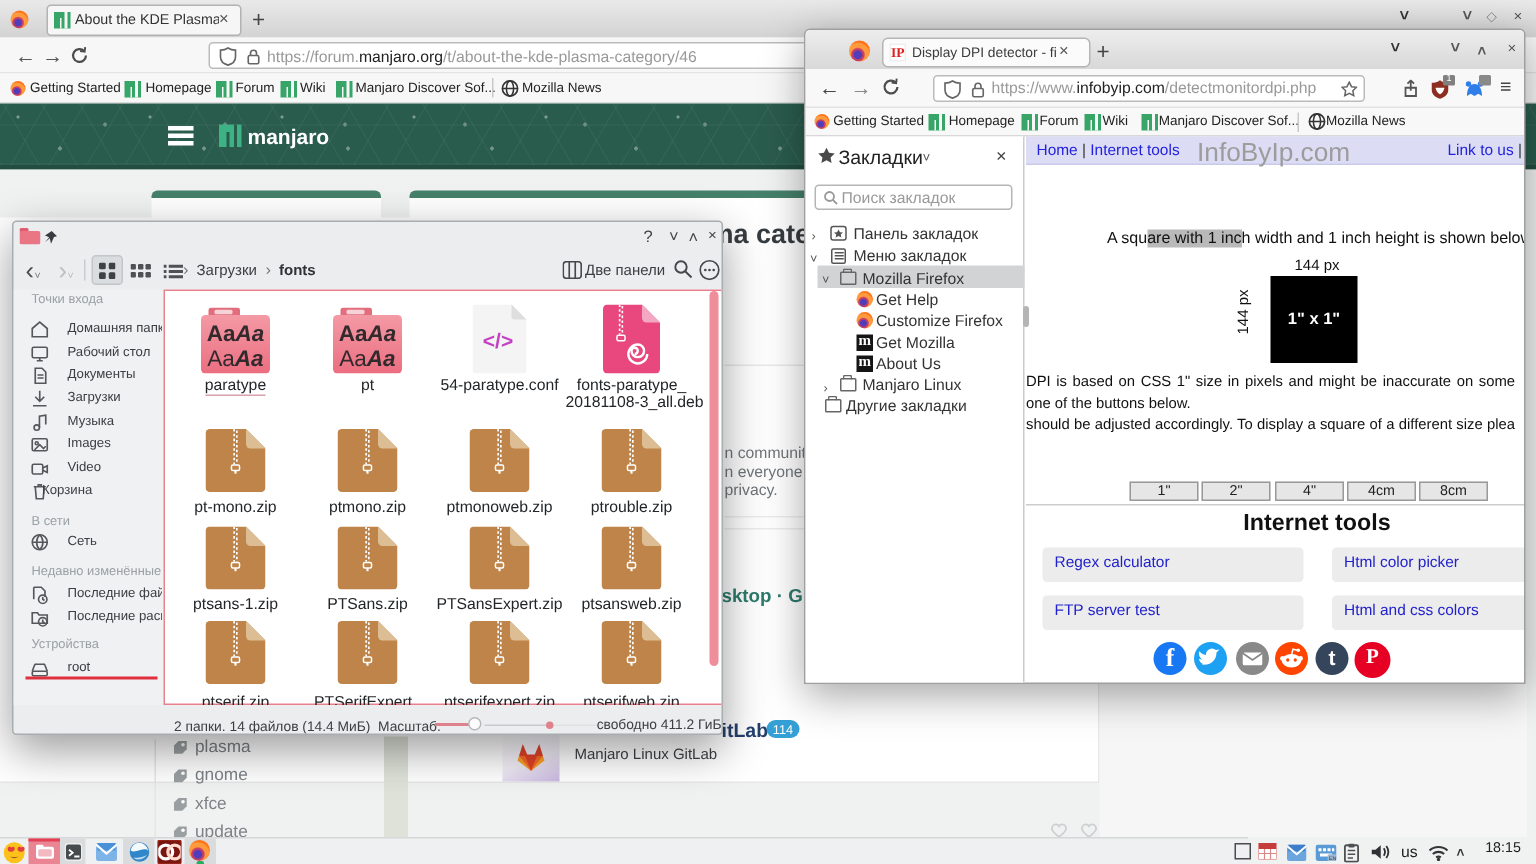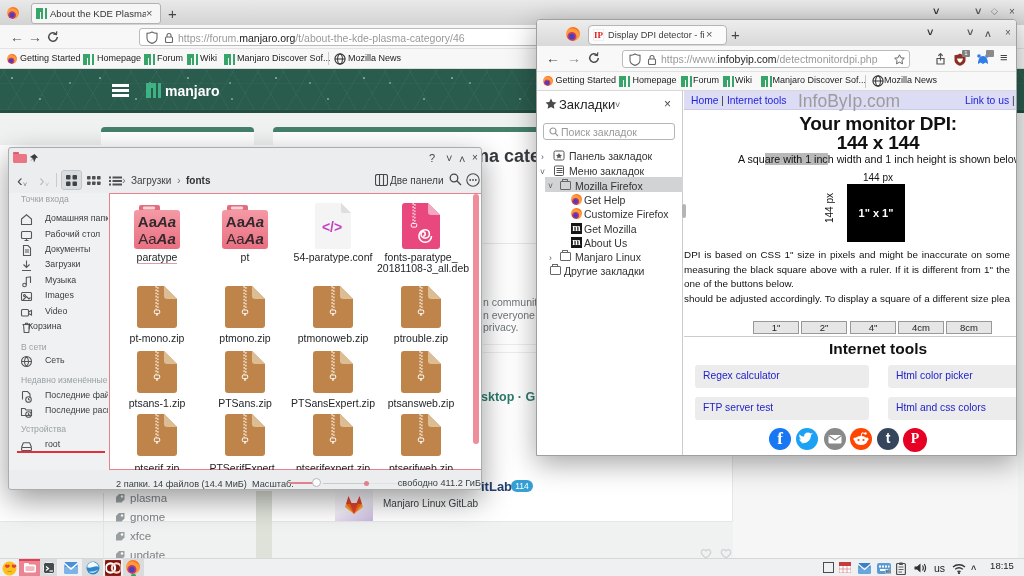--- a/index.html
+++ b/index.html
@@ -339,28 +339,26 @@
         <span class="fold" style="position:absolute;left:13px;top:2px"></span>
       <span class="a" style="left:27px;top:1px">Другие закладки</span>
       </div>
   </div>
   <div class="a" style="left:144.5px;top:184px;width:4px;height:14px;background:#b5b5b5;border-radius:2px"></div>
 
   <div class="a" style="left:147px;top:71px;width:334px;height:19px;background:#dcdcf4;border-bottom:1px solid #c9c9ea"></div>
   <div class="a nw" style="left:154px;top:75px;font-size:10.3px;color:#2222dd">Home <span style="color:#333">|</span> Internet tools</div>
   <div class="a nw" style="left:261px;top:71px;font-size:17.5px;color:#9c9c9c">InfoByIp.com</div>
   <div class="a nw" style="left:428px;top:75px;font-size:10.3px;color:#2222dd">Link to us <span style="color:#333">|</span></div>
-  <div class="a nw" style="left:201px;top:95px;width:280px;text-align:center;font-size:19px;font-weight:700;color:#111;line-height:18.5px;letter-spacing:-.2px">Your monitor DPI:<br>144 x 144</div>
   <div class="a nw" style="left:201px;top:133px;width:280px;text-align:center;font-size:10.7px;color:#111">A squ<span style="background:#b9b9b9">are with 1 inc</span>h width and 1 inch height is shown below.</div>
   <div class="a nw" style="left:201px;top:152px;width:280px;text-align:center;font-size:10px;color:#111">144 px</div>
   <div class="a" style="left:310px;top:164px;width:58px;height:58px;background:#000;color:#fff;font-size:11px;font-weight:700;text-align:center;line-height:58px">1" x 1"</div>
   <div class="a nw" style="left:287px;top:173px;font-size:10px;color:#111;writing-mode:vertical-rl;transform:rotate(180deg)">144 px</div>
   <div class="a" style="left:147px;top:228px;width:326px;font-size:9.9px;color:#111;line-height:14.6px">
     <div style="text-align:justify;text-align-last:justify">DPI is based on CSS 1" size in pixels and might be inaccurate on some</div>
-    <div style="text-align:justify;text-align-last:justify">measuring the black square above with a ruler. If it is different from 1" the</div>
     <div>one of the buttons below.</div>
     <div style="text-align:justify;text-align-last:justify">should be adjusted accordingly. To display a square of a different size plea</div>
   </div>
   <div class="a" id="dpibtns" style="left:0;top:301px">
     <div class="a dbt" style="left:216px">1"</div>
     <div class="a dbt" style="left:264px">2"</div>
     <div class="a dbt" style="left:313px">4"</div>
     <div class="a dbt" style="left:361px">4cm</div>
     <div class="a dbt" style="left:409px">8cm</div>
   </div>
@@ -778,21 +776,21 @@
   <div class="a nw" style="left:107px;top:330.5px;font-size:9.2px;color:#3c4043">2 папки. 14 файлов (14.4 МиБ)</div>
   <div class="a nw" style="left:243px;top:330.5px;font-size:9.2px;color:#3c4043">Масштаб:</div>
   <div class="a" style="left:281px;top:334px;width:24px;height:2px;background:#e0818e"></div>
   <div class="a" style="left:303px;top:330px;width:9px;height:9px;border-radius:50%;background:#fcfcfc;border:1px solid #b5b9bb"></div>
   <div class="a" style="left:314px;top:334.5px;width:44px;height:1.4px;background:#c8cbcd"></div>
     <div class="a" style="left:358px;top:334.5px;width:45px;height:1px;background:#dfe1e2"></div>
   <div class="a" style="left:355px;top:332.5px;width:5px;height:5px;border-radius:50%;background:#e0818e"></div>
   <div class="a nw" style="left:385px;top:330px;width:87px;text-align:right;font-size:9.2px;color:#3c4043">свободно 411.2 ГиБ</div>
 </div>
 
-<div class="a" id="taskbar" style="left:0;top:558px;width:1024px;height:18px;background:#eef0f1;border-top:1px solid #d5d7d8">
+<div class="a" id="taskbar" style="left:0;top:558px;width:832px;height:18px;background:#eef0f1;border-top:1px solid #d5d7d8">
   <svg class="a" style="left:2px;top:2px" width="15" height="15">
       <circle cx="7.5" cy="7.5" r="7" fill="#fcc21b"></circle>
       <path d="M4.2 6.7 C2.6 5.6 2.9 3.8 4.1 3.5 c.7-.2 1.3.2 1.5.7 .2-.5.9-.8 1.5-.5 1.1.5 1 2.3-.9 3.1z" fill="#e23d3d"></path>
       <path d="M10.8 6.7 C9.2 5.6 9.5 3.8 10.7 3.5 c.7-.2 1.3.2 1.5.7 .2-.5.9-.8 1.5-.5 1.1.5 1 2.3-.9 3.1z" fill="#e23d3d"></path>
       <path d="M4.5 9.8 q3 2.6 6 0 q-3 1.2 -6 0z" fill="#a05a1c"></path>
     </svg>
   <div class="a" style="left:19px;top:0;width:21px;height:18px;background:#ea8693;border-top:2px solid #e23f52"></div>
   <svg class="a" style="left:24px;top:4px" width="12" height="10">
       <rect x="0" y="0" width="5" height="3" rx="1" fill="#fff"></rect>
       <rect x="0" y="1.5" width="12" height="8" rx="1.5" fill="#fff"></rect>

